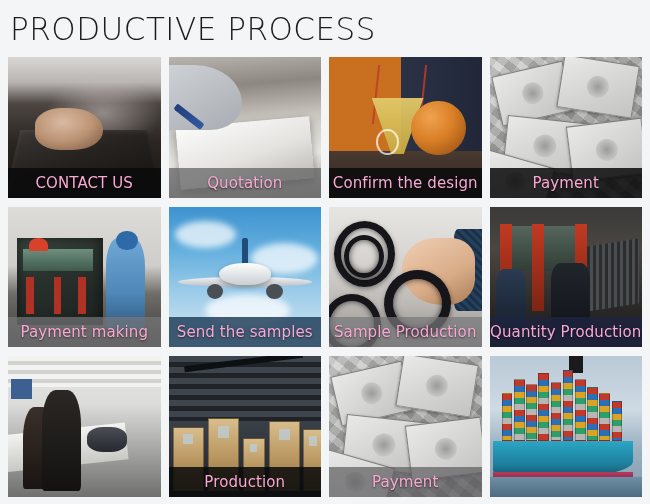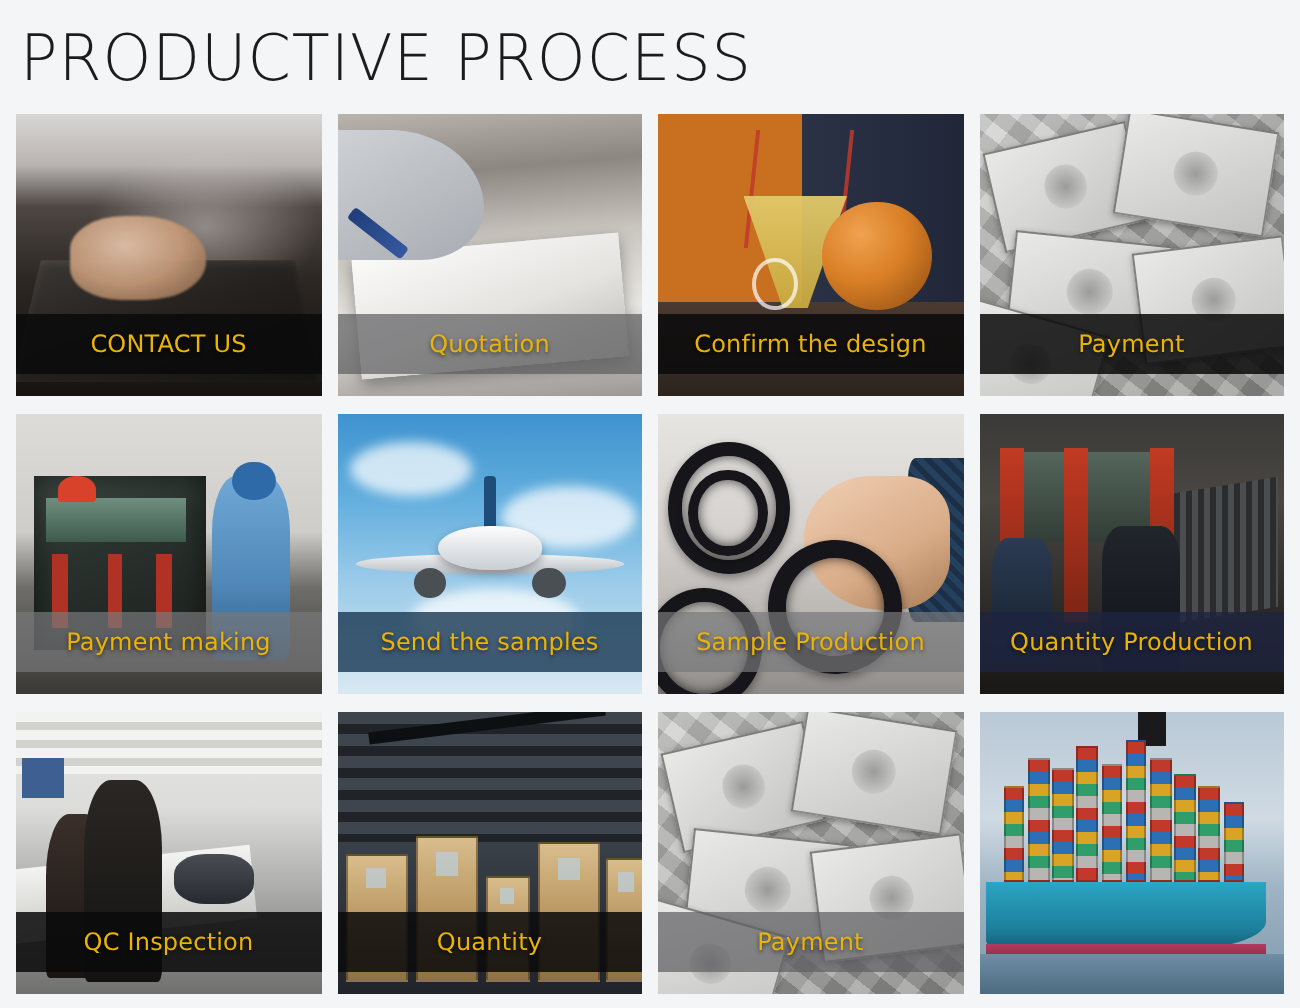--- a/index.html
+++ b/index.html
@@ -41,28 +41,28 @@
     overflow:hidden;
     background:#2b2b2b;
   }
   .photo{
     position:absolute;
     inset:0;
     overflow:hidden;
   }
   .cap{
     position:absolute;
-    left:0; right:0; bottom:11px;
+    left:0; right:0; bottom:0;
     height:30px;
     background:rgba(22,22,24,0.62);
     display:flex;
     align-items:center;
     justify-content:center;
-    color:#eab308;
-    font-size:12px;
+    color:#f9a8d4;
+    font-size:15px;
     font-weight:400;
     letter-spacing:0.1px;
     white-space:nowrap;
     text-shadow:0 1px 2px rgba(0,0,0,0.55);
     font-family:"DejaVu Sans", sans-serif;
   }
   .cap.light{ background:rgba(95,95,98,0.72); }
   .cap.dark{ background:rgba(10,10,12,0.86); }
   .cap.blue{ background:rgba(28,58,86,0.82); }
   .cap.navy{ background:rgba(30,36,64,0.80); }
@@ -478,34 +478,33 @@
 
   <div class="tile">
     <div class="photo p-qc">
       <div class="ceil"></div>
       <div class="blue"></div>
       <div class="table"></div>
       <div class="pile"></div>
       <div class="p2"></div>
       <div class="p1"></div>
     </div>
-    <div class="cap dark">QC Inspection</div>
   </div>
 
   <div class="tile">
     <div class="photo p-pack">
       <div class="roof"></div>
       <div class="beam"></div>
       <div class="box x1"></div>
       <div class="box x2"></div>
       <div class="box x3"></div>
       <div class="box x4"></div>
       <div class="box x5"></div>
     </div>
-    <div class="cap dark">Quantity</div>
+    <div class="cap dark">Production</div>
   </div>
 
   <div class="tile">
     <div class="photo p-money">
       <div class="bill b1"></div>
       <div class="bill b2"></div>
       <div class="bill b3"></div>
       <div class="bill b4"></div>
       <div class="bill b5"></div>
     </div>

